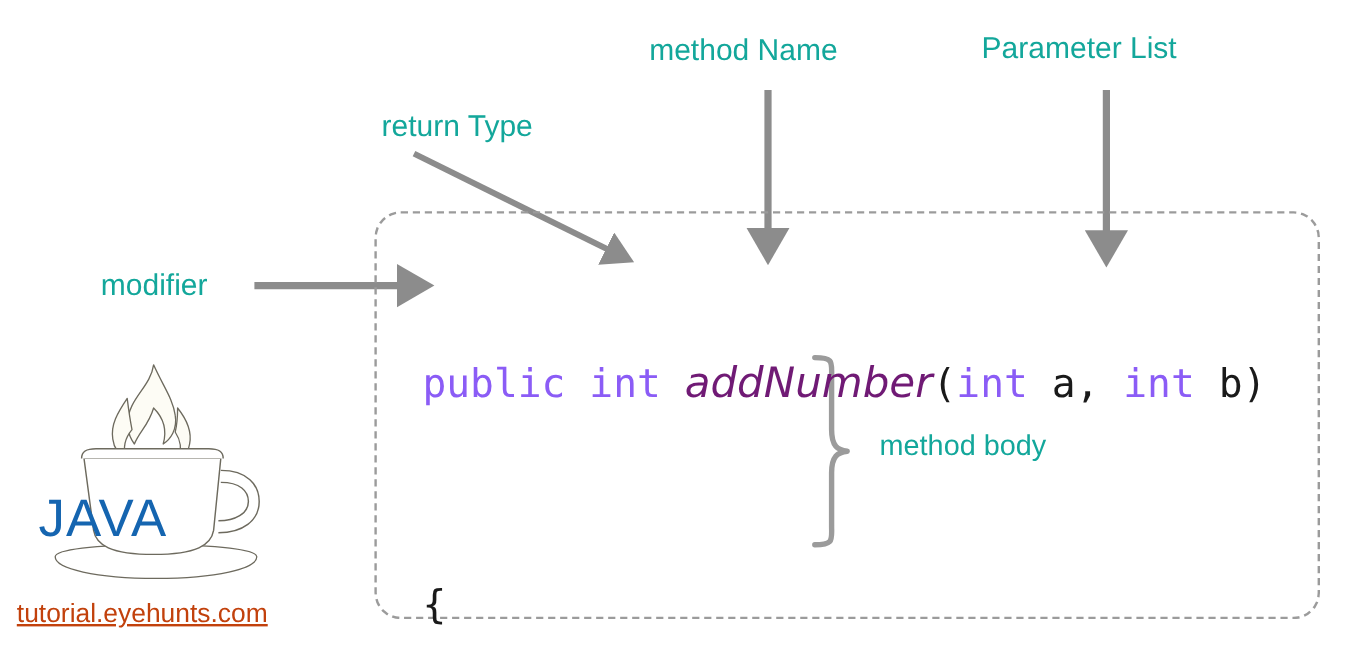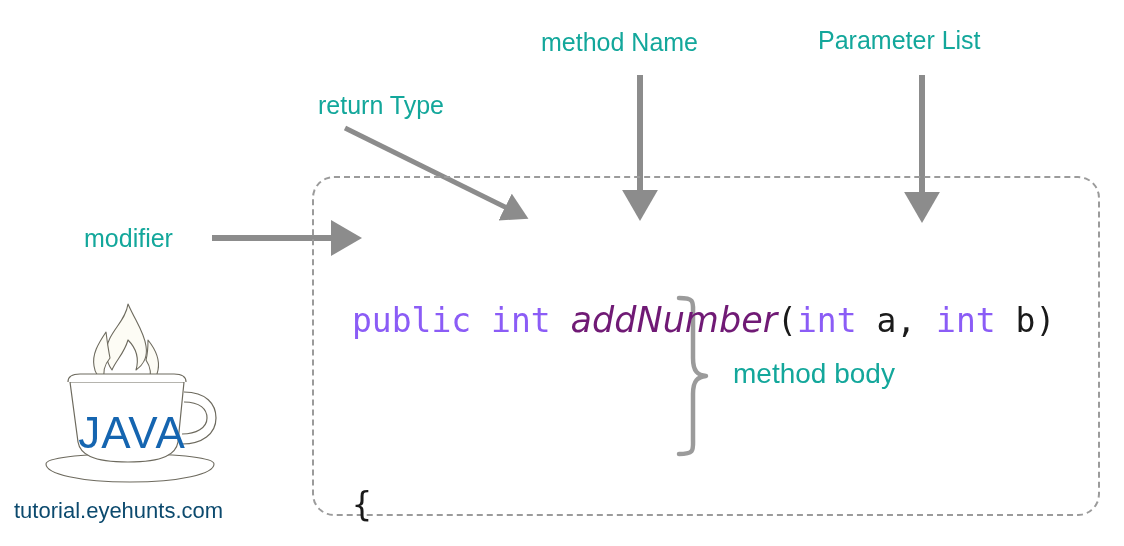--- a/index.html
+++ b/index.html
@@ -60,49 +60,50 @@
     position: absolute;
     color: #13A79B;
     font-family: "Liberation Sans", sans-serif;
     font-size: 25px;
     white-space: nowrap;
   }
   #lbl-return-type   { left: 318px; top: 91px; }
   #lbl-method-name   { left: 541px; top: 28px; }
   #lbl-parameter-list{ left: 818px; top: 26px; }
   #lbl-modifier      { left: 84px;  top: 224px; }
-  #lbl-method-body   { left: 733px; top: 358px; font-size: 28px; }
+  #lbl-method-body   { left: 733px; top: 358px; font-size: 24px; }
 
   
   .logo {
     position: absolute;
     left: 32px;
     top: 296px;
     width: 200px;
     height: 200px;
   }
   .logo .javaword {
     position: absolute;
     left: 0;
     top: 112px;
     width: 200px;
-    text-align: center;
+    text-align: left;
     font-family: "Liberation Sans", sans-serif;
     font-size: 44px;
     color: #1565B0;
     letter-spacing: 1px;
   }
   .watermark {
     position: absolute;
     left: 14px;
     top: 498px;
     font-family: "Liberation Sans", sans-serif;
     font-size: 22px;
-    color: #0c4a6e;
+    color: #c2410c;
     white-space: nowrap;
+    text-decoration: underline;
   }
 </style>
 </head>
 <body>
 
 <div id="stage">
 
   <svg class="overlay" viewBox="0 0 1124 546" xmlns="http://www.w3.org/2000/svg">
     <defs>
       <marker id="ahead" markerWidth="9" markerHeight="9" refX="2.2" refY="3" orient="auto" markerUnits="strokeWidth">

